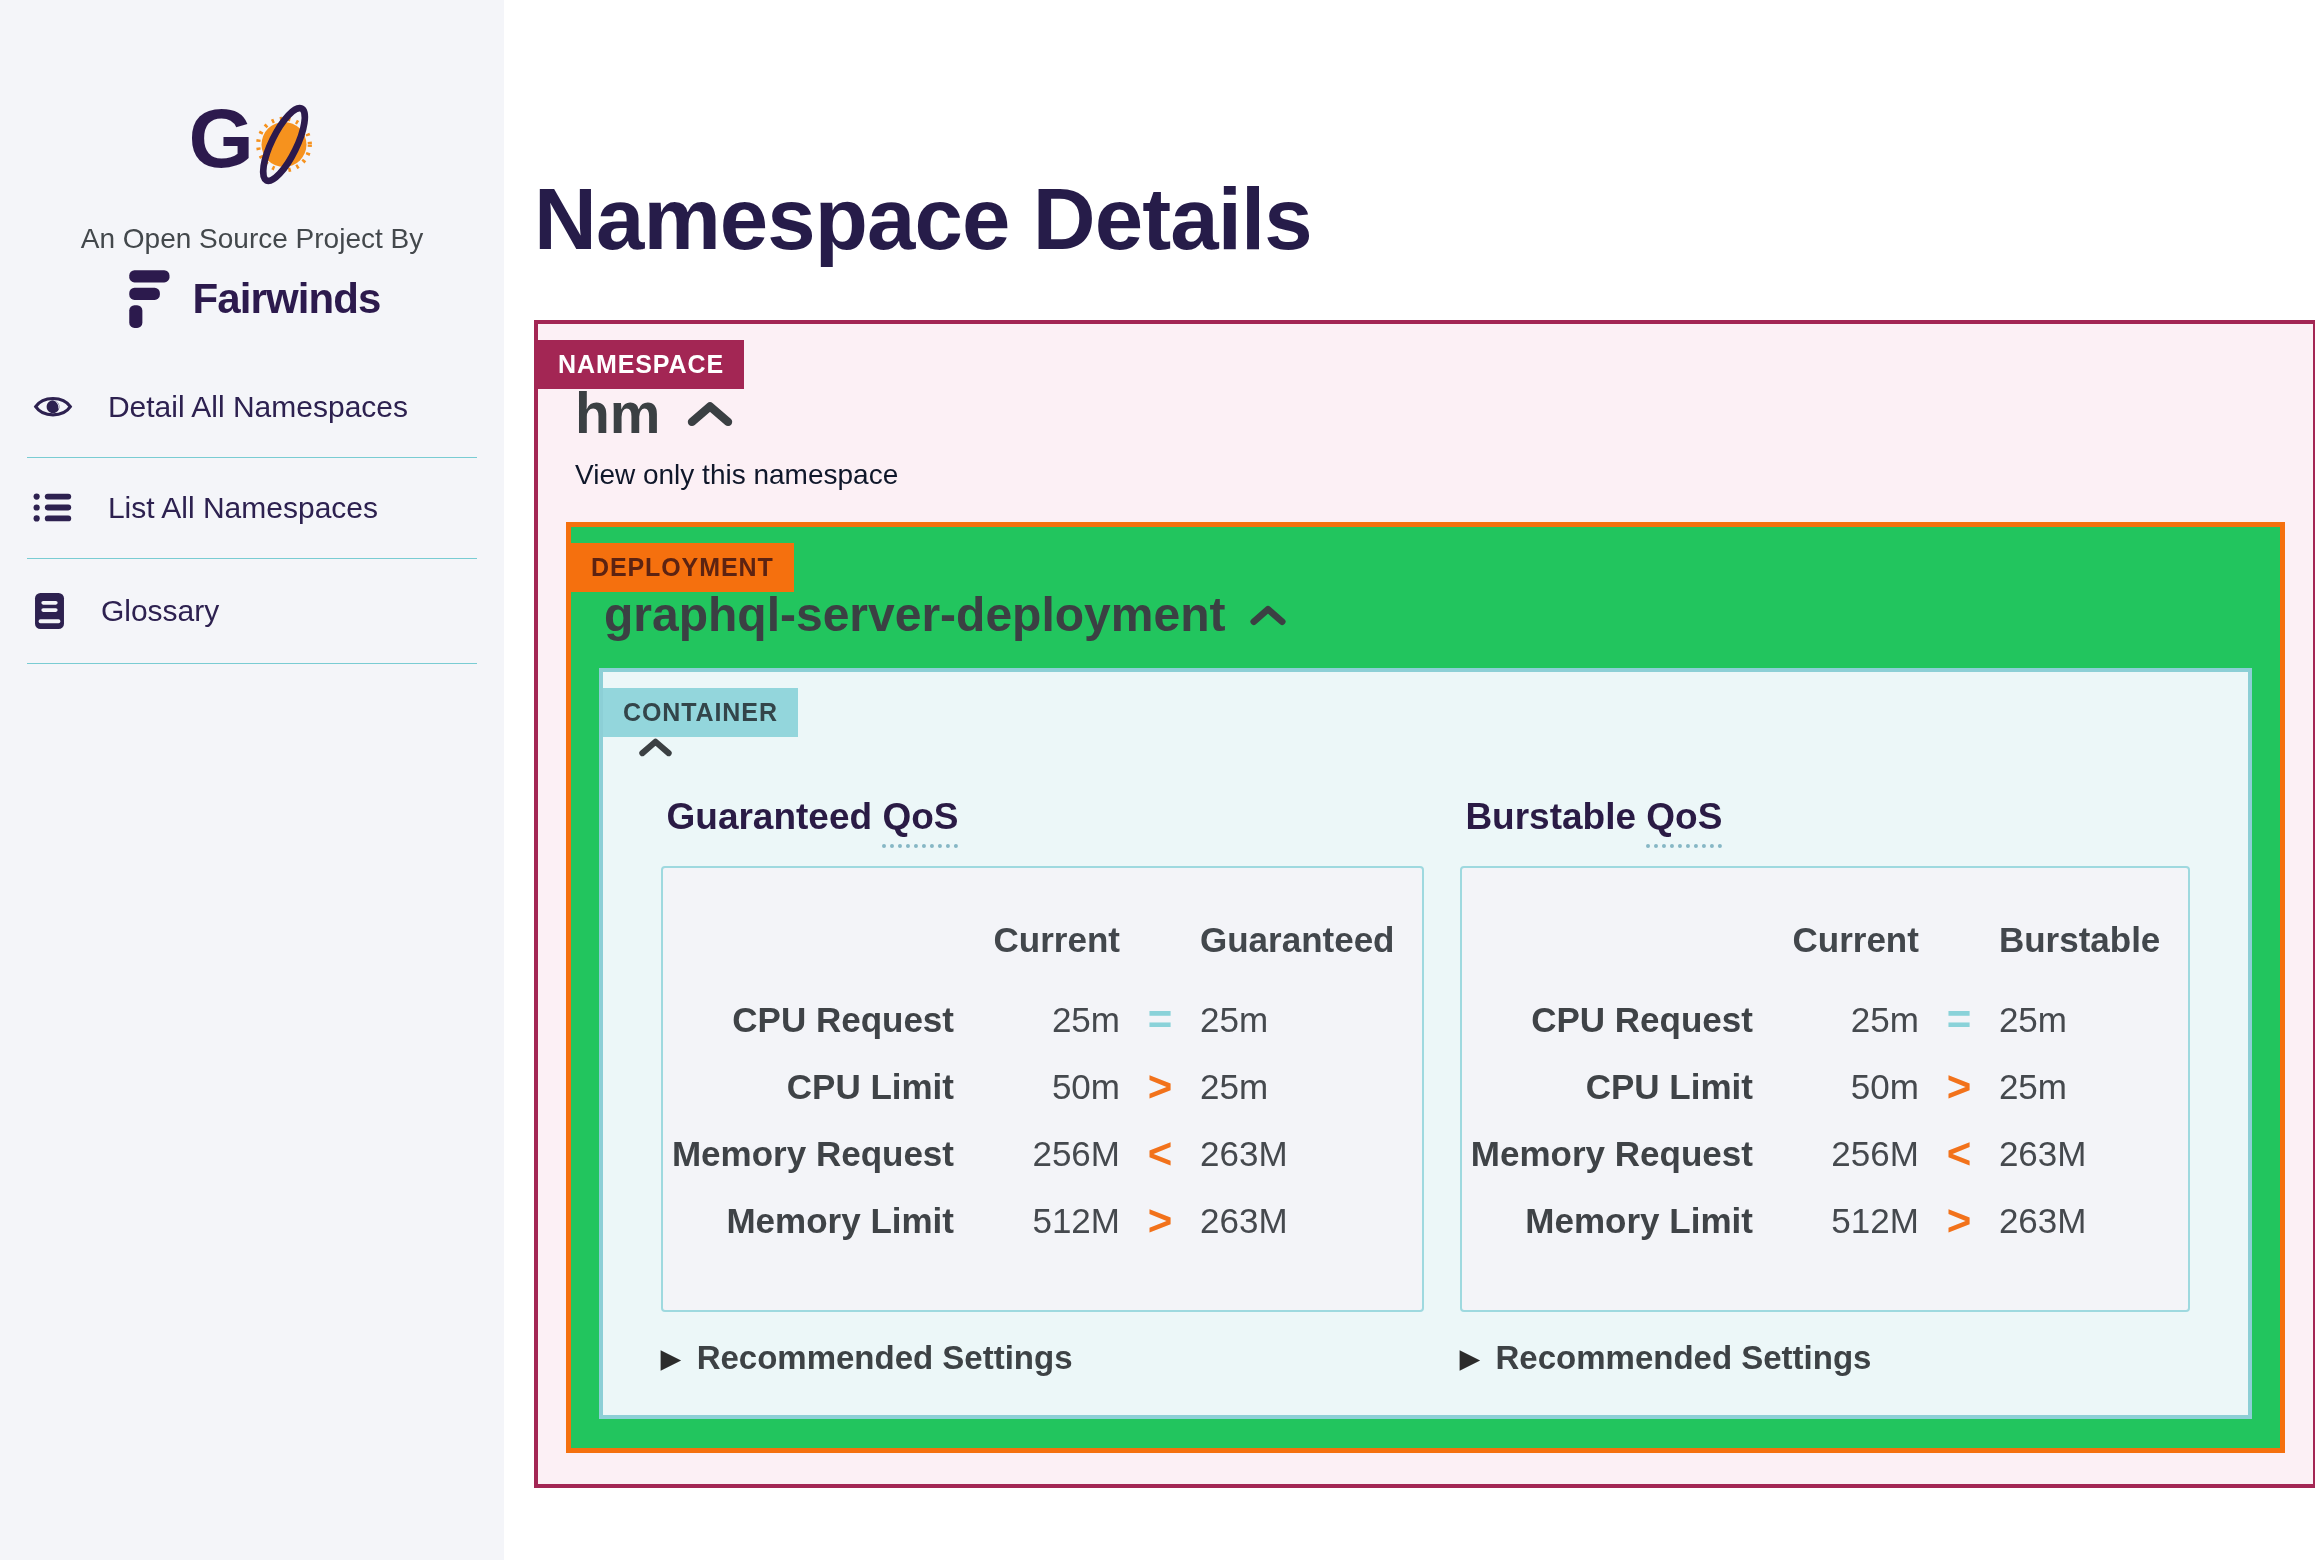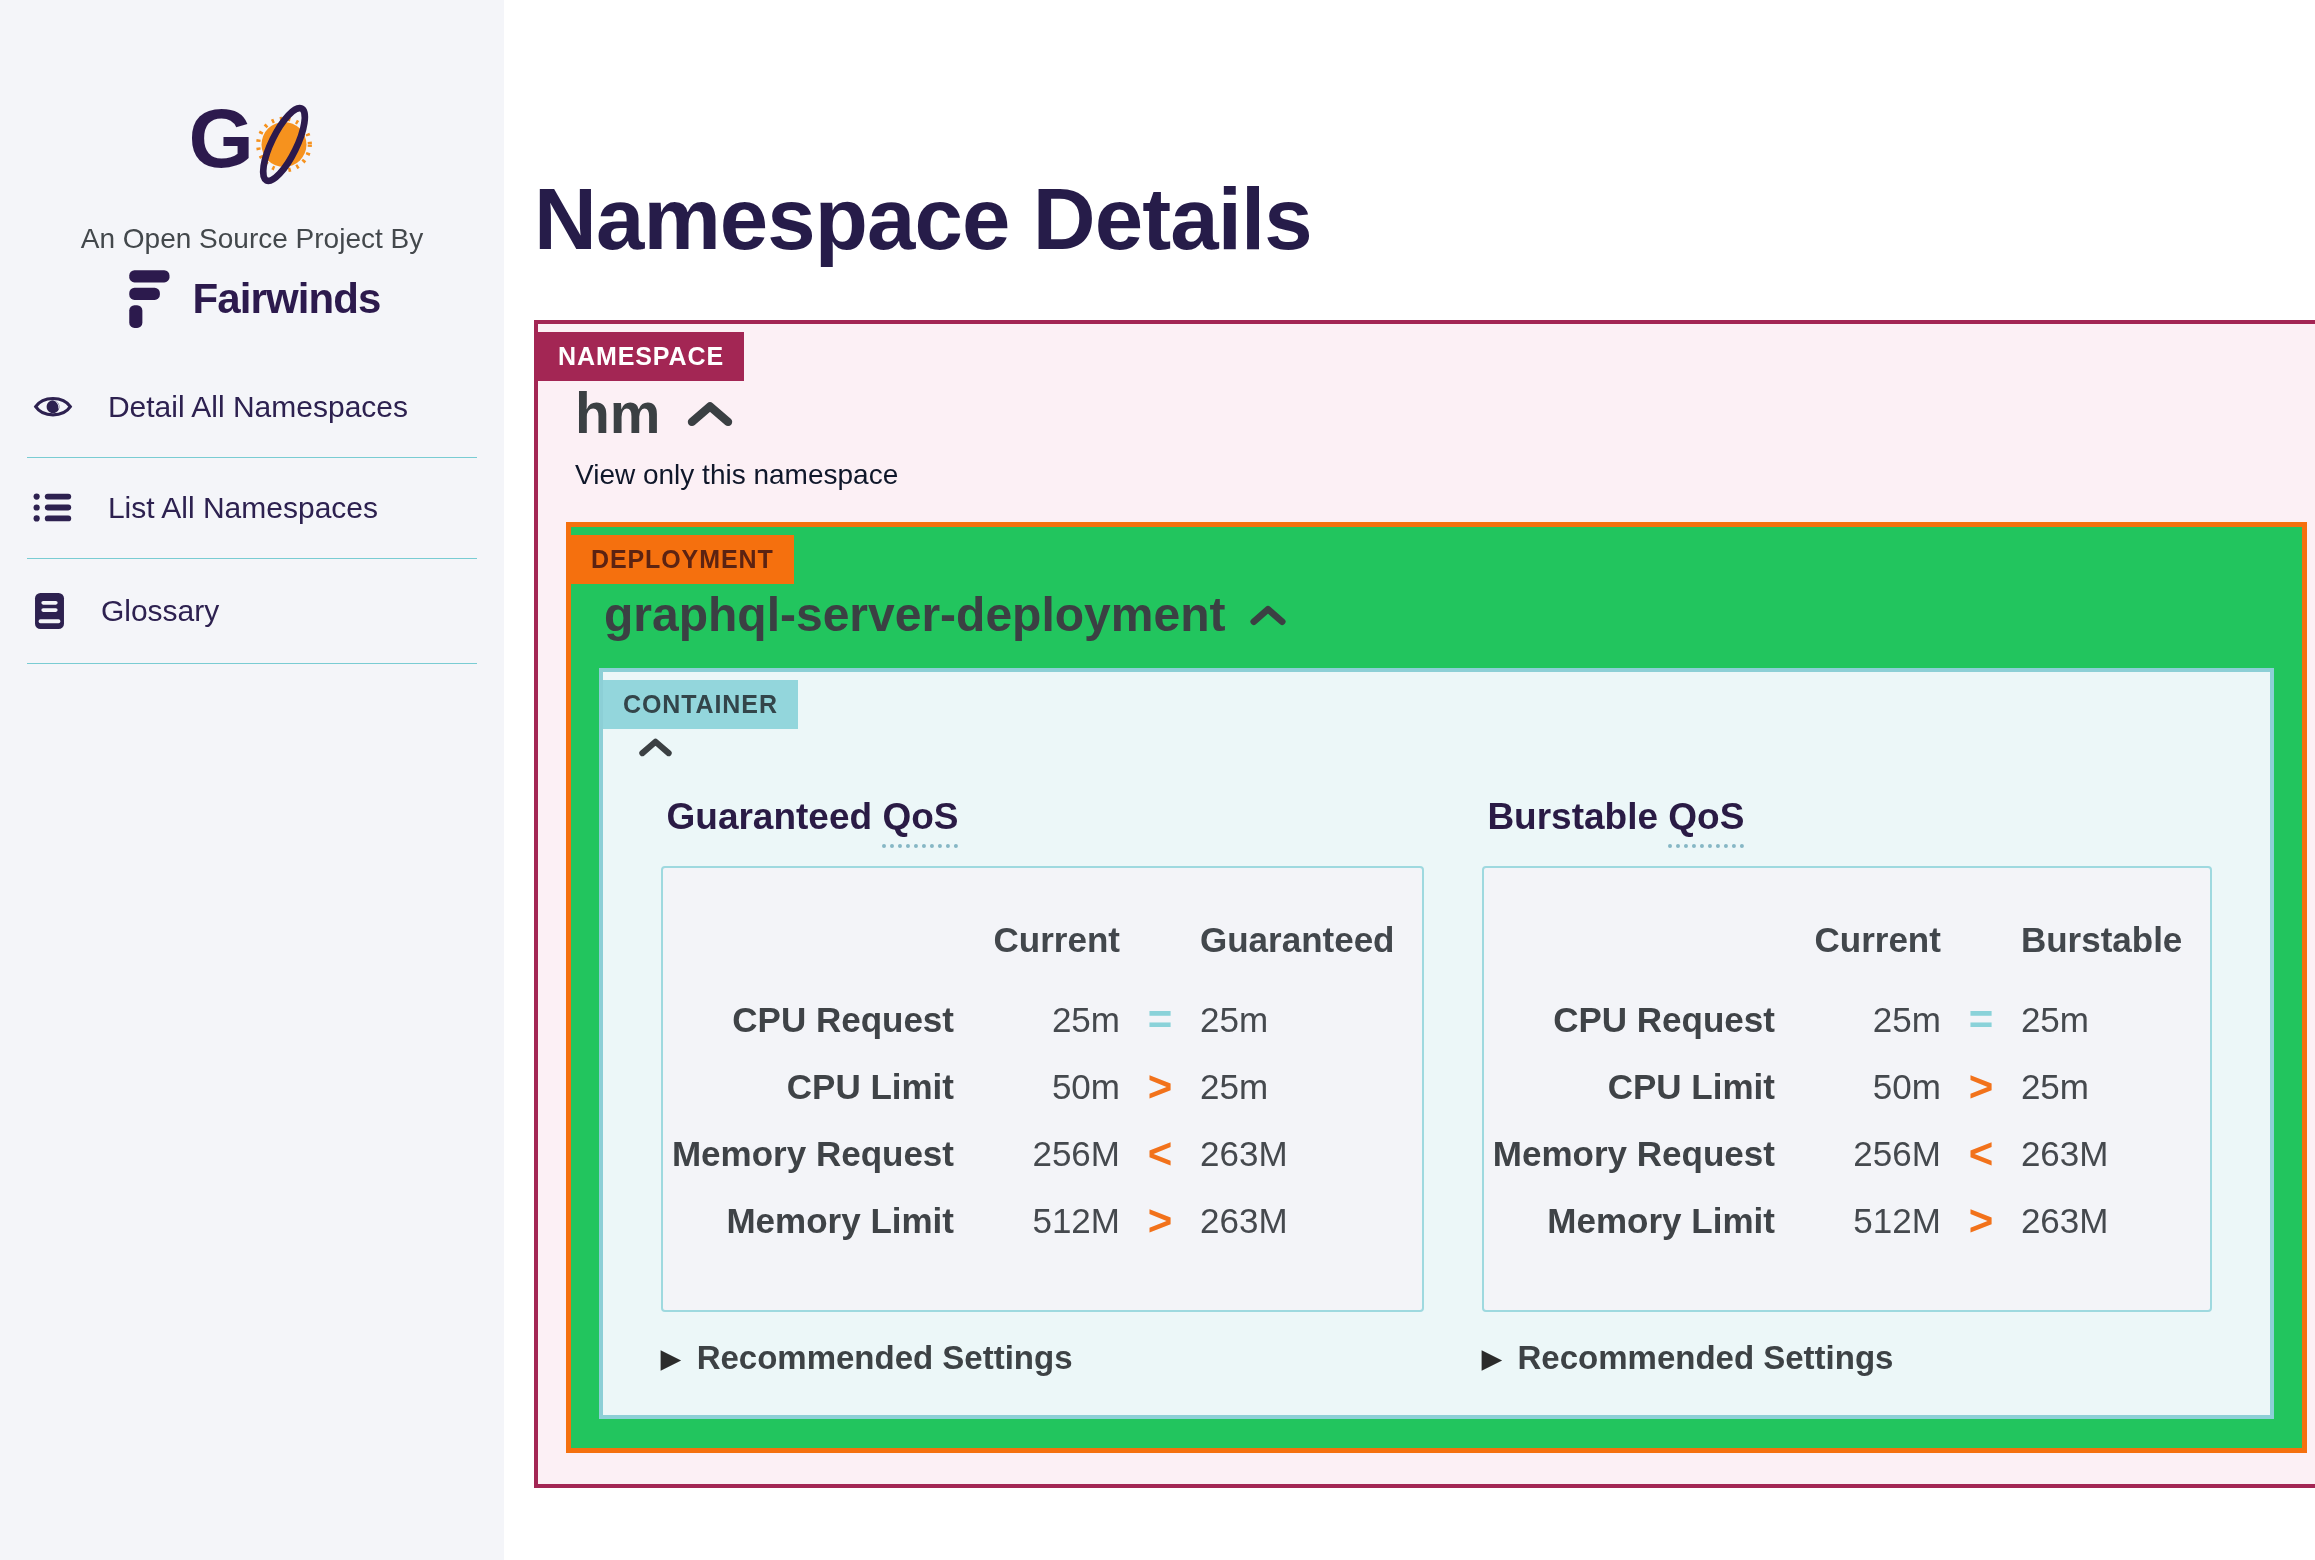--- a/index.html
+++ b/index.html
@@ -25,37 +25,37 @@
   .nav-list { list-style:none; margin:27.4px 27.4px 0 27.4px; padding:0; }
   .nav-item {
     display:flex; align-items:center; gap:35px; padding:33px 5.5px;
     border-bottom:1.8px solid #79ccd3; font-size:30px; color:#2d2150; cursor:pointer;
   }
   
   .main { flex:1; box-sizing:border-box; padding:169px 29px 0 30px; }
   .page-title { margin:0; font-size:87px; font-weight:800; color:#261c49; letter-spacing:-0.9px; line-height:1.15; }
   .panel { position:relative; box-sizing:border-box; }
   .tag {
-    position:absolute; top:8px; left:0; font-size:25px; font-weight:bold;
+    position:absolute; top:16px; left:0; font-size:25px; font-weight:bold;
     letter-spacing:0.9px; padding:10px 20px;
   }
   .ns-panel { border:4.6px solid #a32654; background:#fcf0f5; margin-top:51px; padding-bottom:31px; }
   .ns-tag { background:#a32654; color:#ffffff; }
   .ns-head { margin:58px 0 0 37px; display:flex; align-items:center; gap:25.6px; }
   .ns-name { margin:0; font-size:57px; font-weight:bold; color:#3b4043; line-height:1.1; }
   .ns-link { display:inline-block; margin:14.6px 0 0 37px; font-size:28px; color:#0f172a; text-decoration:none; cursor:pointer; }
   .dep-panel { border:5.5px solid #f5700e; background:#22c55e; margin:31px 28px 0 28px; padding-bottom:29px; }
   .dep-tag { background:#f5700e; color:#5c2312; }
   .dep-head { margin:60px 0 0 33px; display:flex; align-items:center; gap:24px; }
   .dep-name { margin:0; font-size:48px; font-weight:bold; color:#3b4043; line-height:1.15; }
   .con-panel { border:4.6px solid #8ccfd6; background:#ecf7f8; margin:25.6px 28px 0 28px; padding-bottom:38px; }
   .con-tag { background:#93d6dc; color:#33454a; }
   .con-head { margin:64px 0 0 35px; display:flex; align-items:center; gap:22px; }
   .con-name { margin:0; font-size:44px; font-weight:bold; color:#3b4043; line-height:1.15; }
-  .qos-grid { display:grid; grid-template-columns:1fr 1fr; gap:58px; margin:38px 58px 0 58px; }
+  .qos-grid { display:grid; grid-template-columns:1fr 1fr; gap:36px; margin:38px 58px 0 58px; }
   .qos-title { margin:0 0 0 5.5px; font-size:37px; font-weight:bold; color:#2a1b45; }
   .qos-abbr { border-bottom:4.6px dotted #86b7c5; padding-bottom:6.4px; }
   .qos-card {
     margin-top:27.4px; background:#f3f4f8; border:2.7px solid #9ed9df;
     border-radius:4px; height:446px; box-sizing:border-box; padding:51px 27.4px 0 0;
   }
   .trow {
     display:grid; grid-template-columns:291px 166px 80px 1fr;
     align-items:center; height:67px; font-size:35px; color:#45494e;
   }

